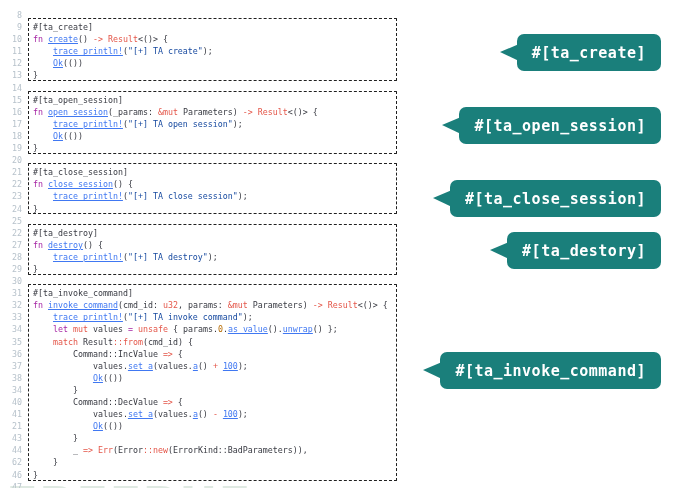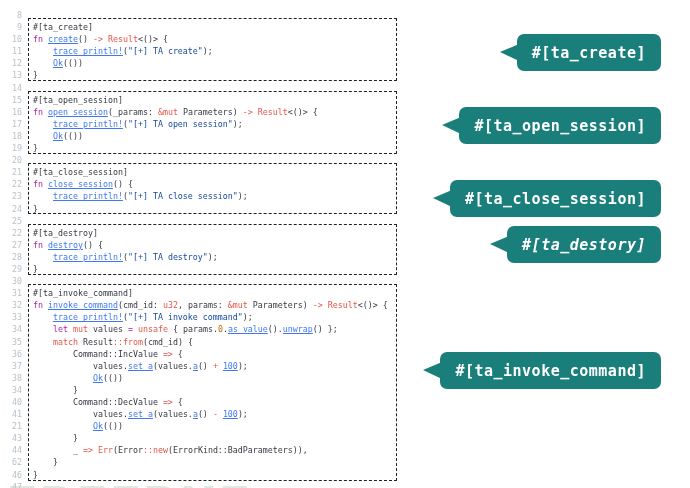--- a/index.html
+++ b/index.html
@@ -55,21 +55,21 @@
   }
   .bubble .tail{
     position:absolute;left:-17px;top:10px;width:0;height:0;
     border-right:19px solid var(--bubble,#1a7f7b);
     border-top:8px solid transparent;
     border-bottom:9px solid transparent;
   }
   .bub1{top:34px;}
   .bub2{top:107px;}
   .bub3{top:180px;}
-  .bub4{top:226px;font-style:italic;}
+  .bub4{top:232px;}
   .bub5{top:352px;}
 </style>
 </head>
 <body>
 
 <div class="canvas">
 
   <div class="watermark">FREEBUF</div>
 
   <div class="gutter">

